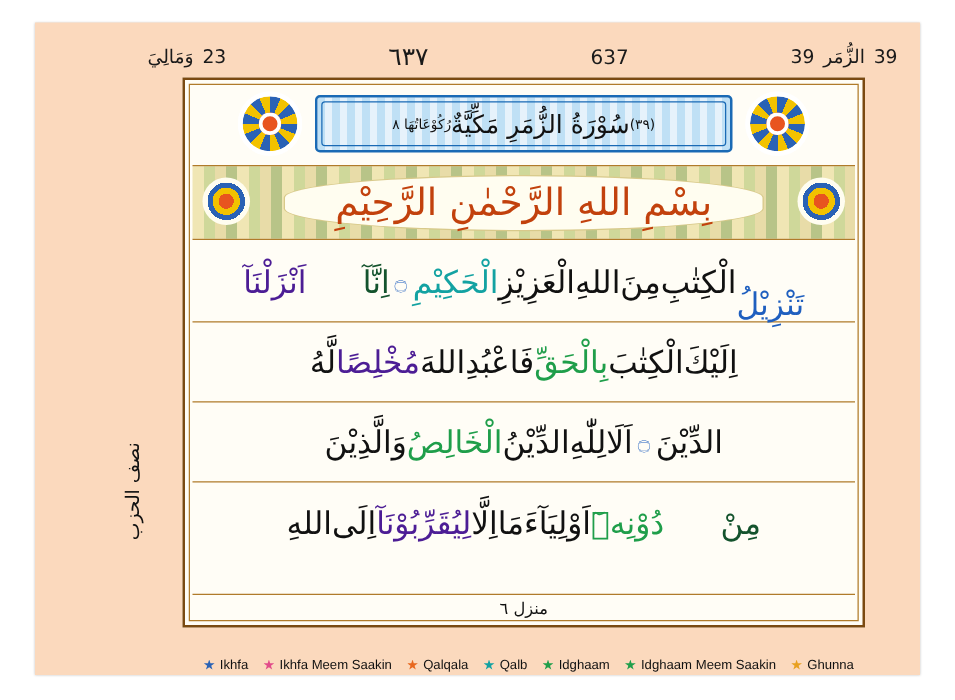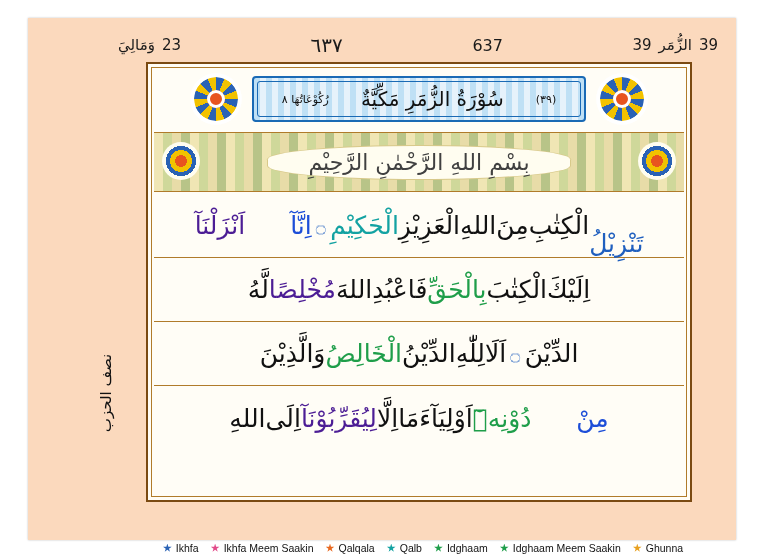--- a/index.html
+++ b/index.html
@@ -137,21 +137,20 @@
     height: 42px;
     margin: 0 10px;
     border: 2px solid #1a6ab5;
     border-radius: 4px;
     background:
       repeating-linear-gradient(90deg, #bfe0f5 0 6px, #e6f2fb 6px 12px);
     display: flex;
     align-items: center;
     justify-content: center;
     position: relative;
-    gap: 32px;
   }
   #surah-title-box .inner-rule {
     position: absolute;
     left: 3px; top: 3px; right: 3px; bottom: 3px;
     border: 1px solid #1a6ab5;
     border-radius: 3px;
     pointer-events: none;
   }
   #surah-title-text {
     direction: rtl;
@@ -190,22 +189,22 @@
     overflow: hidden;
   }
   #basmala-plate {
     background: #fffdf0;
     border-radius: 50%/40%;
     padding: 4px 40px;
     box-shadow: 0 0 0 1px #d8c98a;
   }
   #basmala-text {
     direction: rtl;
-    font-size: 22px;
-    color: #404040;
+    font-size: 30px;
+    color: #c2410c;
     white-space: nowrap;
   }
   .band-medallion {
     position: absolute;
     top: 9px;
     width: 38px;
     height: 38px;
     border-radius: 50%;
     background:
       radial-gradient(circle, #e8541f 0 6px, #f2c200 6px 11px, #2a62b5 11px 15px, #fffdf0 15px 19px);
@@ -230,21 +229,21 @@
     direction: rtl;
     font-size: 25px;
     color: #111111;
     padding: 0 10px;
     box-sizing: border-box;
     white-space: nowrap;
     letter-spacing: 0.5px;
   }
   .ayah-line:last-child { border-bottom: none; }
   .tj-blue   { color: #1f5fbf; margin-top: 36px; }
-  .tj-pink   { color: #1d4ed8; margin-left: 45px; }
+  .tj-pink   { color: #14532d; margin-left: 45px; }
   .tj-orange { color: #4c1d95; }
   .tj-green  { color: #1f9e4a; }
   .tj-teal   { color: #13a2a2; }
   .tj-purple { color: #7a3fb5; }
   .ayah-mark {
     display: inline-block;
     font-size: 17px;
     color: #1f5fbf;
     margin: 0 4px;
   }
@@ -280,21 +279,21 @@
     color: #111;
     transform: rotate(-90deg);
     transform-origin: center center;
     white-space: nowrap;
   }
 
   
   #legend {
     position: absolute;
     left: 100px;
-    top: 520px;
+    top: 504px;
     width: 590px;
     height: 20px;
     display: flex;
     align-items: center;
     justify-content: center;
     gap: 12px;
   }
   .legend-item {
     display: flex;
     align-items: center;
@@ -389,20 +388,23 @@
           <span class="tj-green">دُوْنِهٖٓ</span> 
           <span class="">اَوْلِيَآءَ</span> 
           <span class="">مَا</span> 
           <span class="">اِلَّا</span> 
           <span class="tj-orange">لِيُقَرِّبُوْنَآ</span> 
           <span class="">اِلَى</span> 
           <span class="">اللهِ</span> 
         </div>
       </div>
 
+    <div id="manzil-footer">
+      <span>منزل ٦</span>
+    </div>
   </div>
 
   <div id="side-label">
     <span>نصف الحزب</span>
   </div>
 
   <div id="legend">
       <div class="legend-item">
         <span class="legend-star" style="background: rgb(42, 98, 181);"></span>
         <span>Ikhfa</span>

